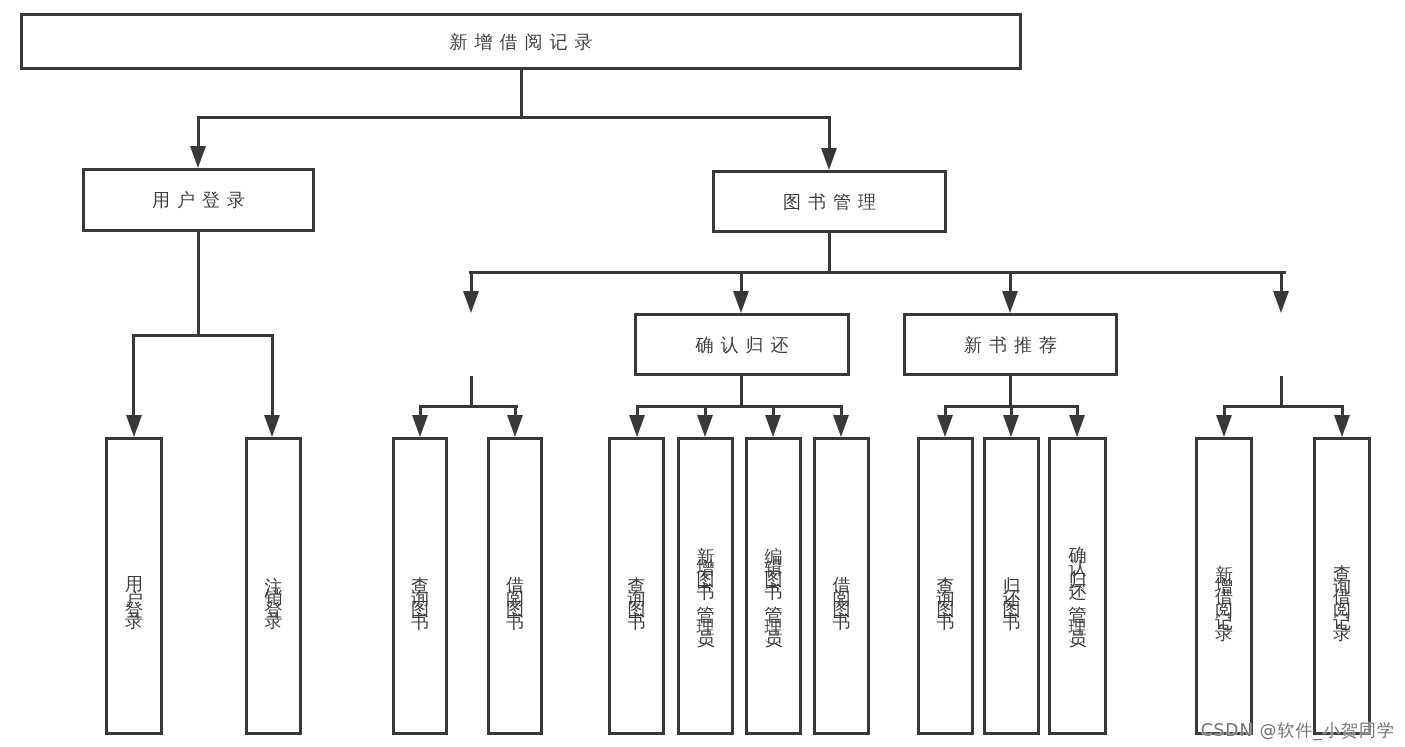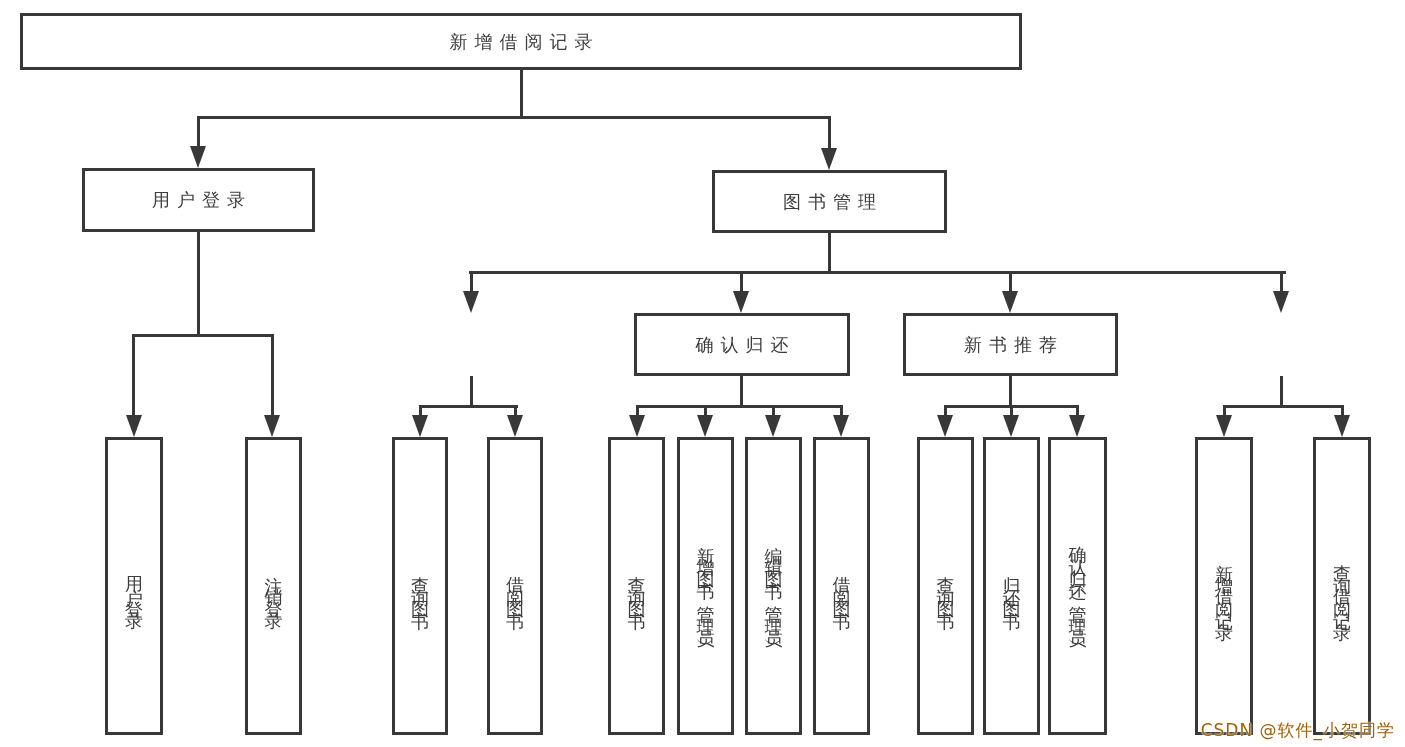--- a/index.html
+++ b/index.html
@@ -19,21 +19,21 @@
   }
   .h,.v{position:absolute;background:#383838;}
   .h{height:3px;}
   .v{width:3px;}
   .arr{
     position:absolute;width:0;height:0;
     border-left:8px solid transparent;border-right:8px solid transparent;
     border-top:22px solid #383838;
   }
   .wm{
-    position:absolute;right:10px;bottom:5px;font-size:17px;color:#a16207;
+    position:absolute;right:10px;bottom:5px;font-size:17px;color:#737373;
     letter-spacing:1px;text-shadow:0 0 2px #fff,0 0 2px #fff;z-index:5;
   }
 </style>
 </head>
 <body>
 
 <div class="canvas">
 
   <div class="box" style="left:20px;top:13px;width:1002px;height:57px">
     <span>新增借阅记录</span>

